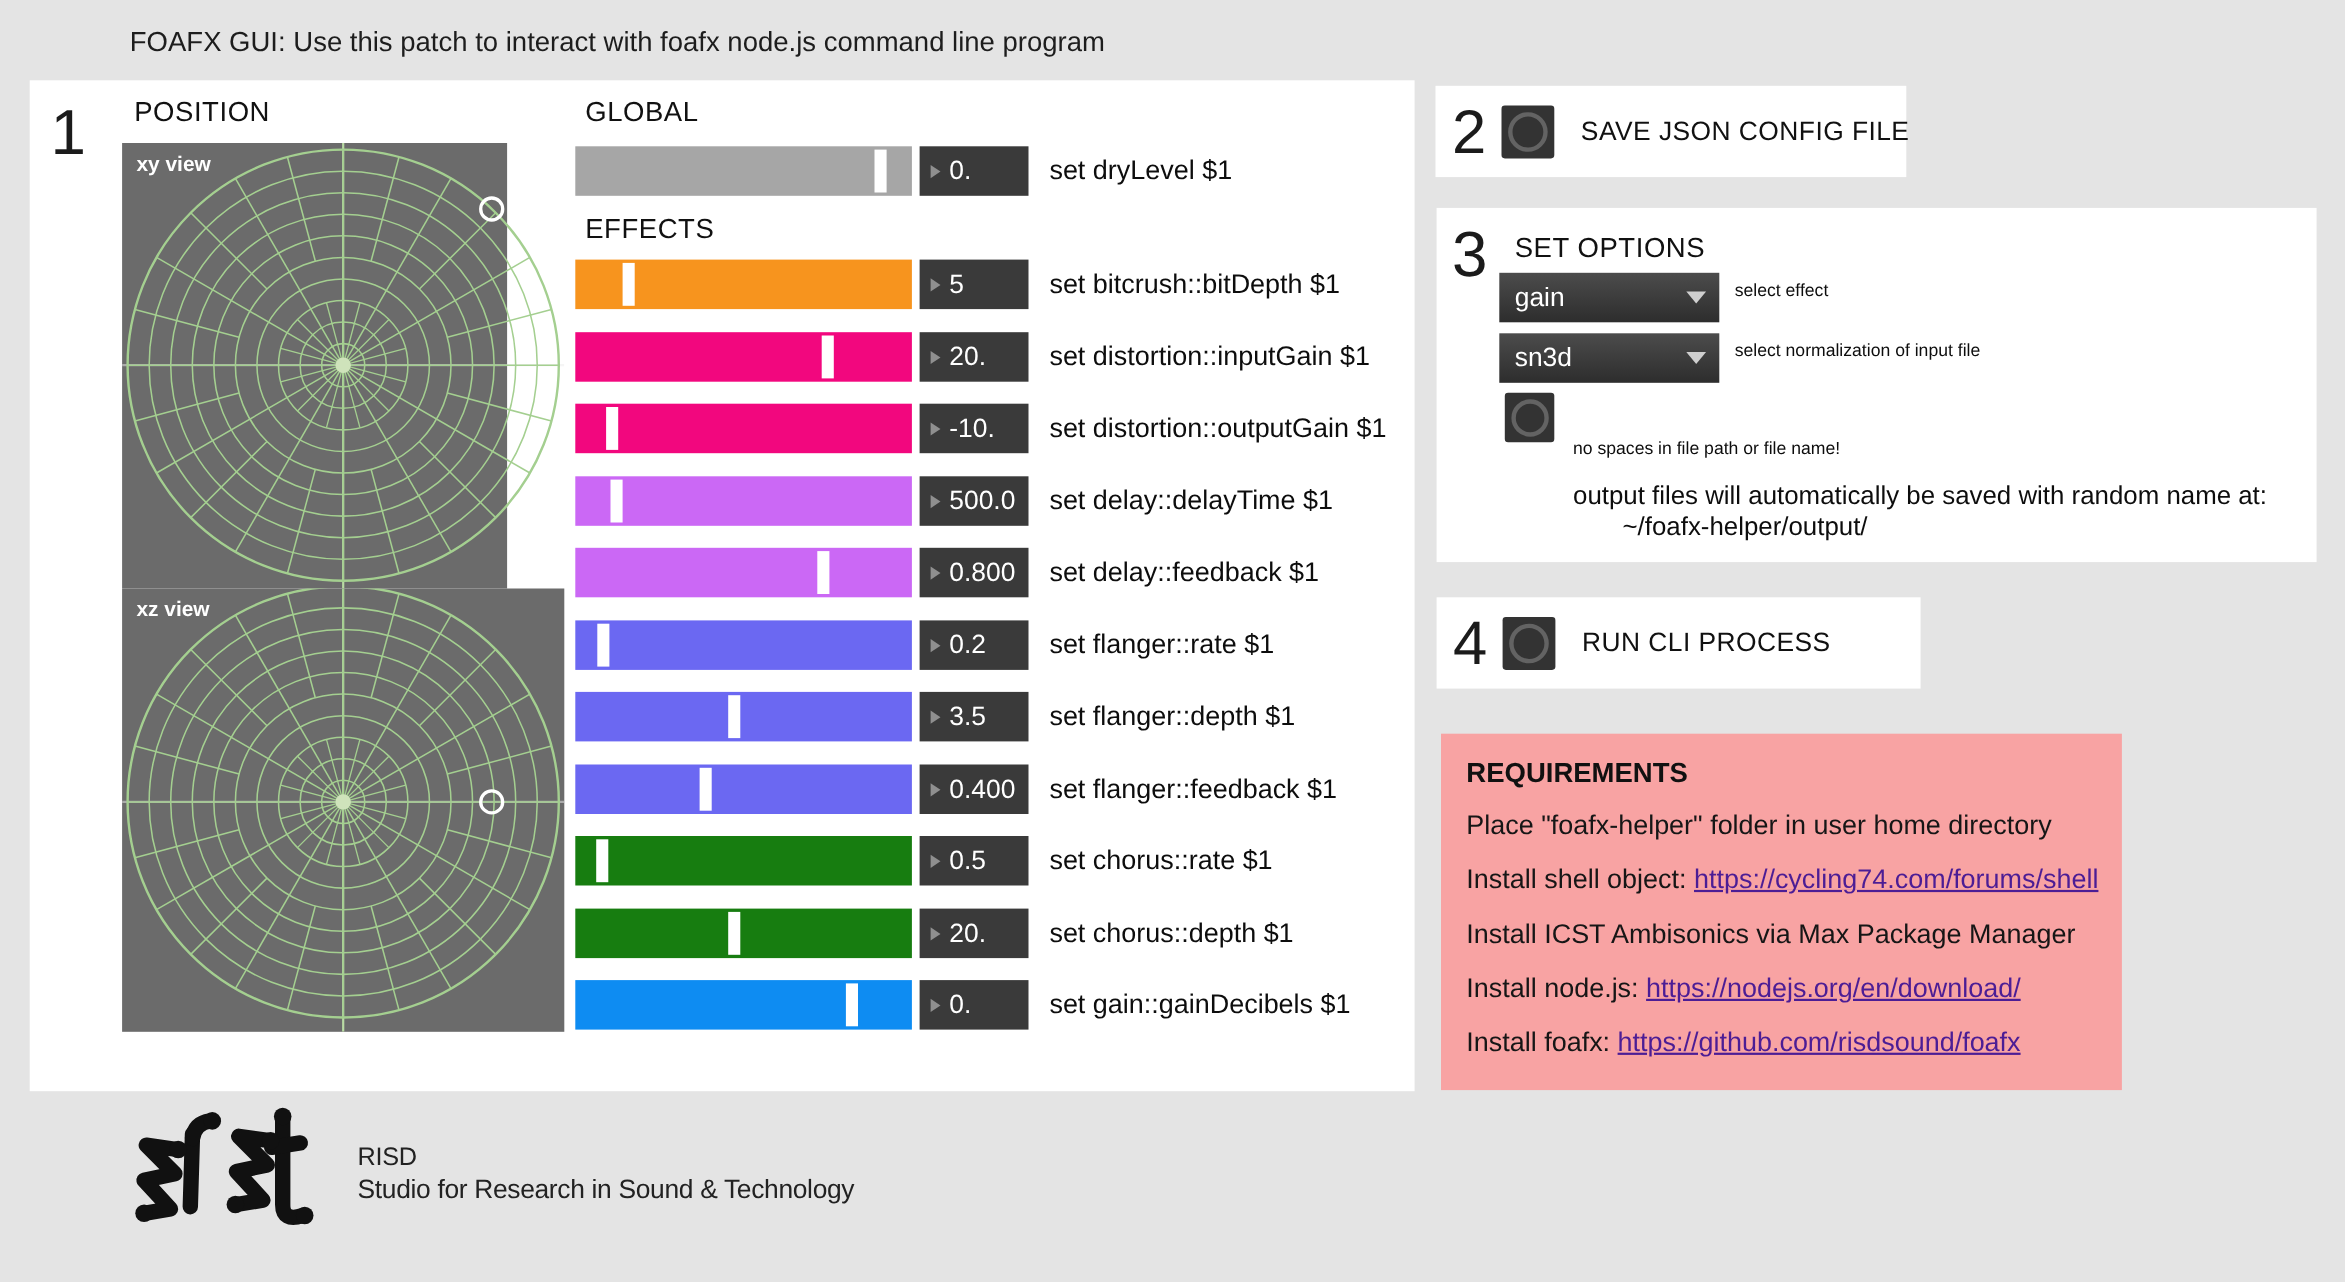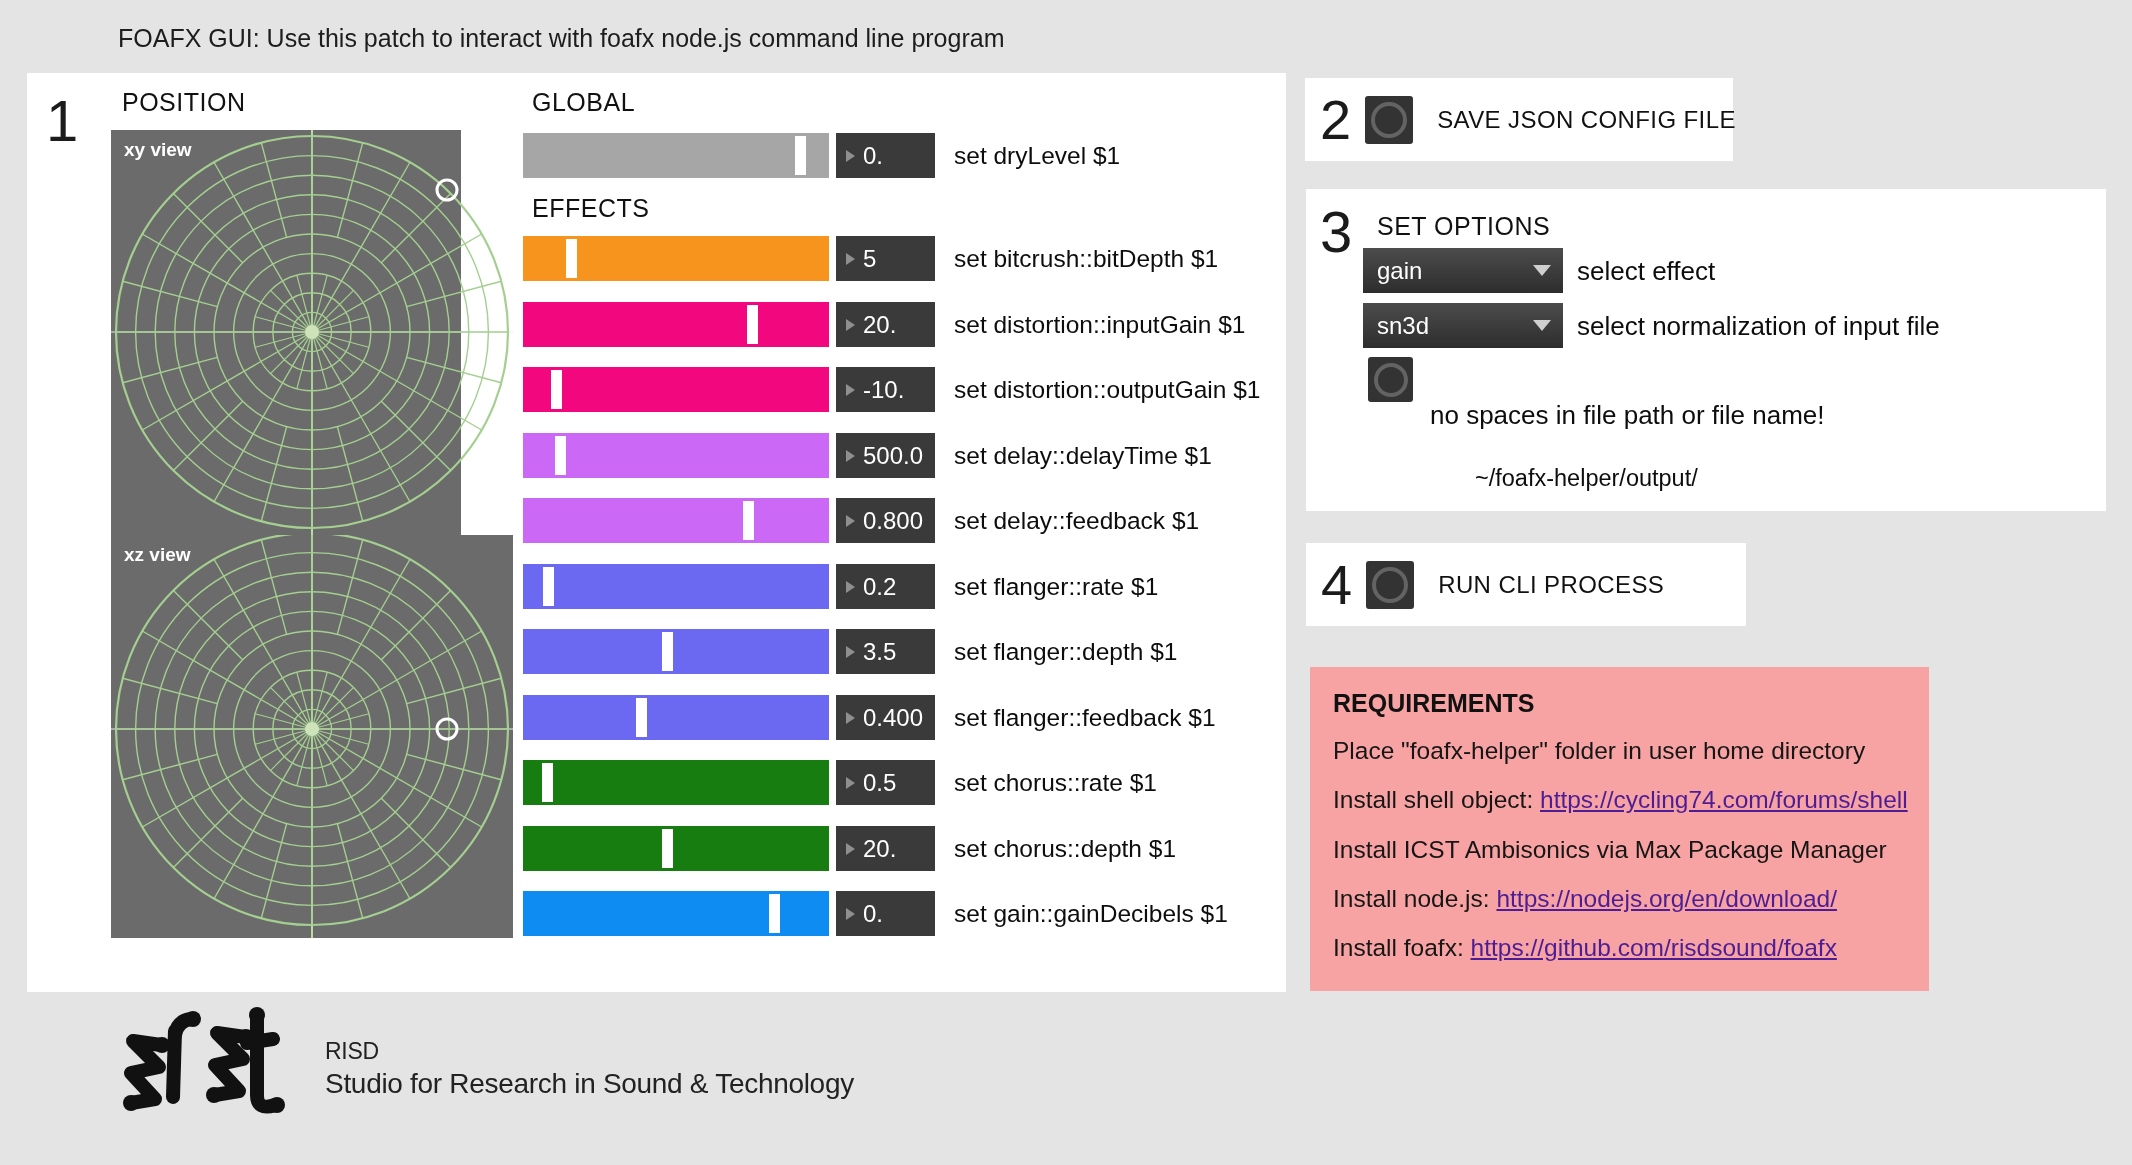--- a/index.html
+++ b/index.html
@@ -33,33 +33,33 @@
   .bang .ring{border-radius:50%;border:4px solid #636363;}
   .bang48{width:48px;height:48px;margin-right:24px;}
   .bang48 .ring{width:28px;height:28px;}
   .hbox-label{font-size:24px;letter-spacing:.4px;color:#111;white-space:nowrap;}
 
   .dropdown{position:absolute;width:200px;height:45px;background:linear-gradient(#4c4c4c,#2d2d2d);
             display:flex;align-items:center;justify-content:space-between;box-sizing:border-box;padding:0 12px 0 14px;}
   .dropdown .dval{color:#fff;font-size:24px;}
   .caret{width:0;height:0;border-left:9px solid transparent;border-right:9px solid transparent;
          border-top:11px solid #cfcfcf;}
-  .opt-label{position:absolute;font-size:26px;color:#0d0d0d;white-space:nowrap;}
+  .opt-label{position:absolute;font-size:16px;color:#0d0d0d;white-space:nowrap;}
   .bang45{position:absolute;width:45px;height:45px;}
   .bang45 .ring{width:26px;height:26px;}
 
   
   #req-box{position:absolute;background:#f8a3a3;}
   #req-heading{position:absolute;left:23px;top:22px;font-size:25px;font-weight:bold;color:#111;}
   .req-line{position:absolute;left:23px;font-size:24.5px;color:#161616;white-space:nowrap;}
   .req-line a{color:#4c1d95;}
 
   
   #footer-org{position:absolute;left:325px;top:1038px;font-size:23px;color:#222;letter-spacing:-.3px;}
-  #footer-studio{position:absolute;left:325px;top:1068px;font-size:28px;color:#222;letter-spacing:-.3px;}
+  #footer-studio{position:absolute;left:325px;top:1068px;font-size:24px;color:#222;letter-spacing:-.3px;}
 </style>
 </head>
 <body>
 
 <div id="app">
 
   <div id="title">FOAFX GUI: Use this patch to interact with foafx node.js command line program</div>
 
   <div class="panel" style="left:27px;top:73px;width:1259px;height:919px;"></div>
 
@@ -324,20 +324,21 @@
   <div class="dropdown" style="left:1363px;top:303px;">
     <span class="dval">sn3d</span>
     <span class="caret"></span>
   </div>
   <div class="opt-label" style="left:1577px;top:311px;">select normalization of input file</div>
 
   <div class="bang bang45" style="left:1368px;top:357px;">
     <div class="ring"></div>
   </div>
   <div class="opt-label" style="left:1430px;top:400px;">no spaces in file path or file name!</div>
+  <div class="opt-label" style="left:1430px;top:437px;font-size:23.5px;">output files will automatically be saved with random name at:</div>
   <div class="opt-label" style="left:1430px;top:465px;font-size:23.5px;margin-left:45px;">~/foafx-helper/output/</div>
 
   <div class="hbox" style="left:1306px;top:543px;width:440px;height:83px;">
     <span class="step-inline">4</span>
     <div class="bang bang48">
       <div class="ring"></div>
     </div>
     <span class="hbox-label">RUN CLI PROCESS</span>
   </div>
 

